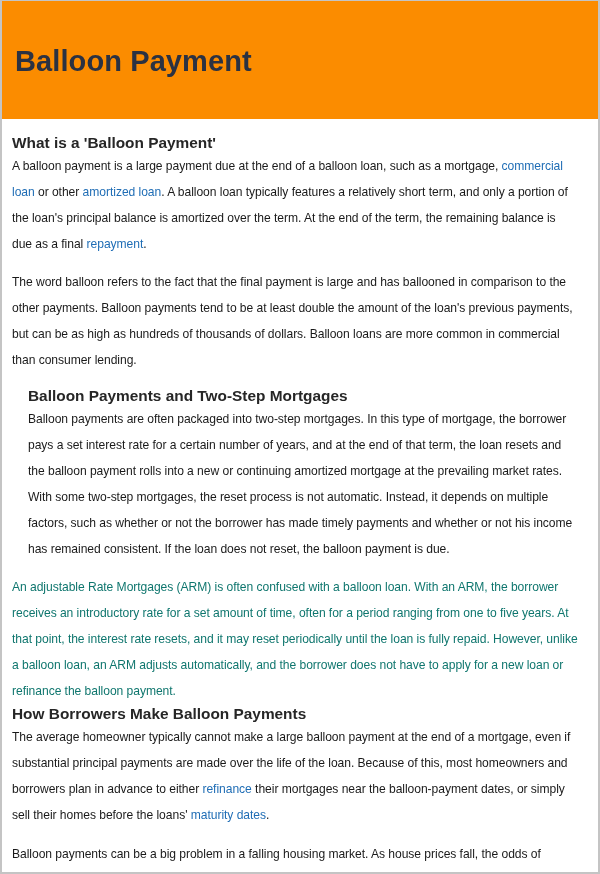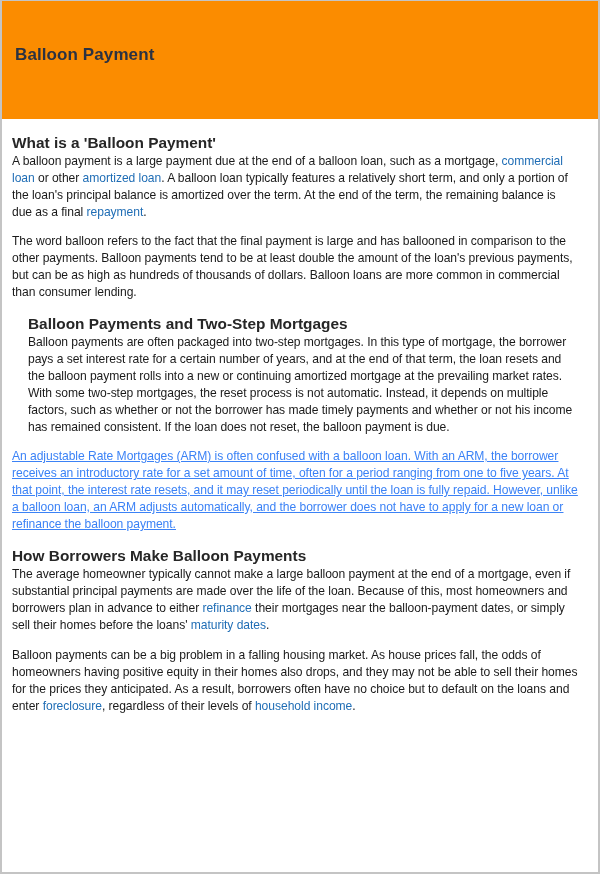--- a/index.html
+++ b/index.html
@@ -18,56 +18,55 @@
   }
   .header {
     height: 118px;
     background: #fb8c00;
     position: relative;
   }
   .header h1 {
     position: absolute;
     left: 13px; top: 44px;
     margin: 0;
-    font-size: 17px;
+    font-size: 29px;
     font-weight: bold;
     color: #2b3242;
     letter-spacing: 0.1px;
   }
   .content {
     padding: 14px 20px 0 10px;
   }
   .section { margin-bottom: 0; }
   .section h2 {
     margin: 0;
     font-size: 15.4px;
     font-weight: bold;
     color: #262626;
     line-height: 20px;
   }
   .section p {
     margin: 0;
     font-size: 12.1px;
-    line-height: 17px;
+    line-height: 26px;
     color: #1a1a1a;
     letter-spacing: -0.05px;
   }
   .sec-1 { margin-top: 0; }
   .sec-2 { margin-top: 12px; }
   .sec-3 { margin-top: 13px; margin-left: 16px; }
   .sec-4 { margin-top: 12px; }
-  .sec-5 { margin-top: 13px; }
+  .sec-5 { }
   .sec-6 { margin-top: 13px; }
   a.link {
     color: #1f6db5;
     text-decoration: none;
   }
   p.underlined-block, p.underlined-block a {
-    color: #3b82f6;
-    text-decoration: underline;
+    color: #0f766e;
   }
 </style>
 </head>
 <body>
 
 <div class="page">
   <div class="header">
     <h1>Balloon Payment</h1>
   </div>
 

